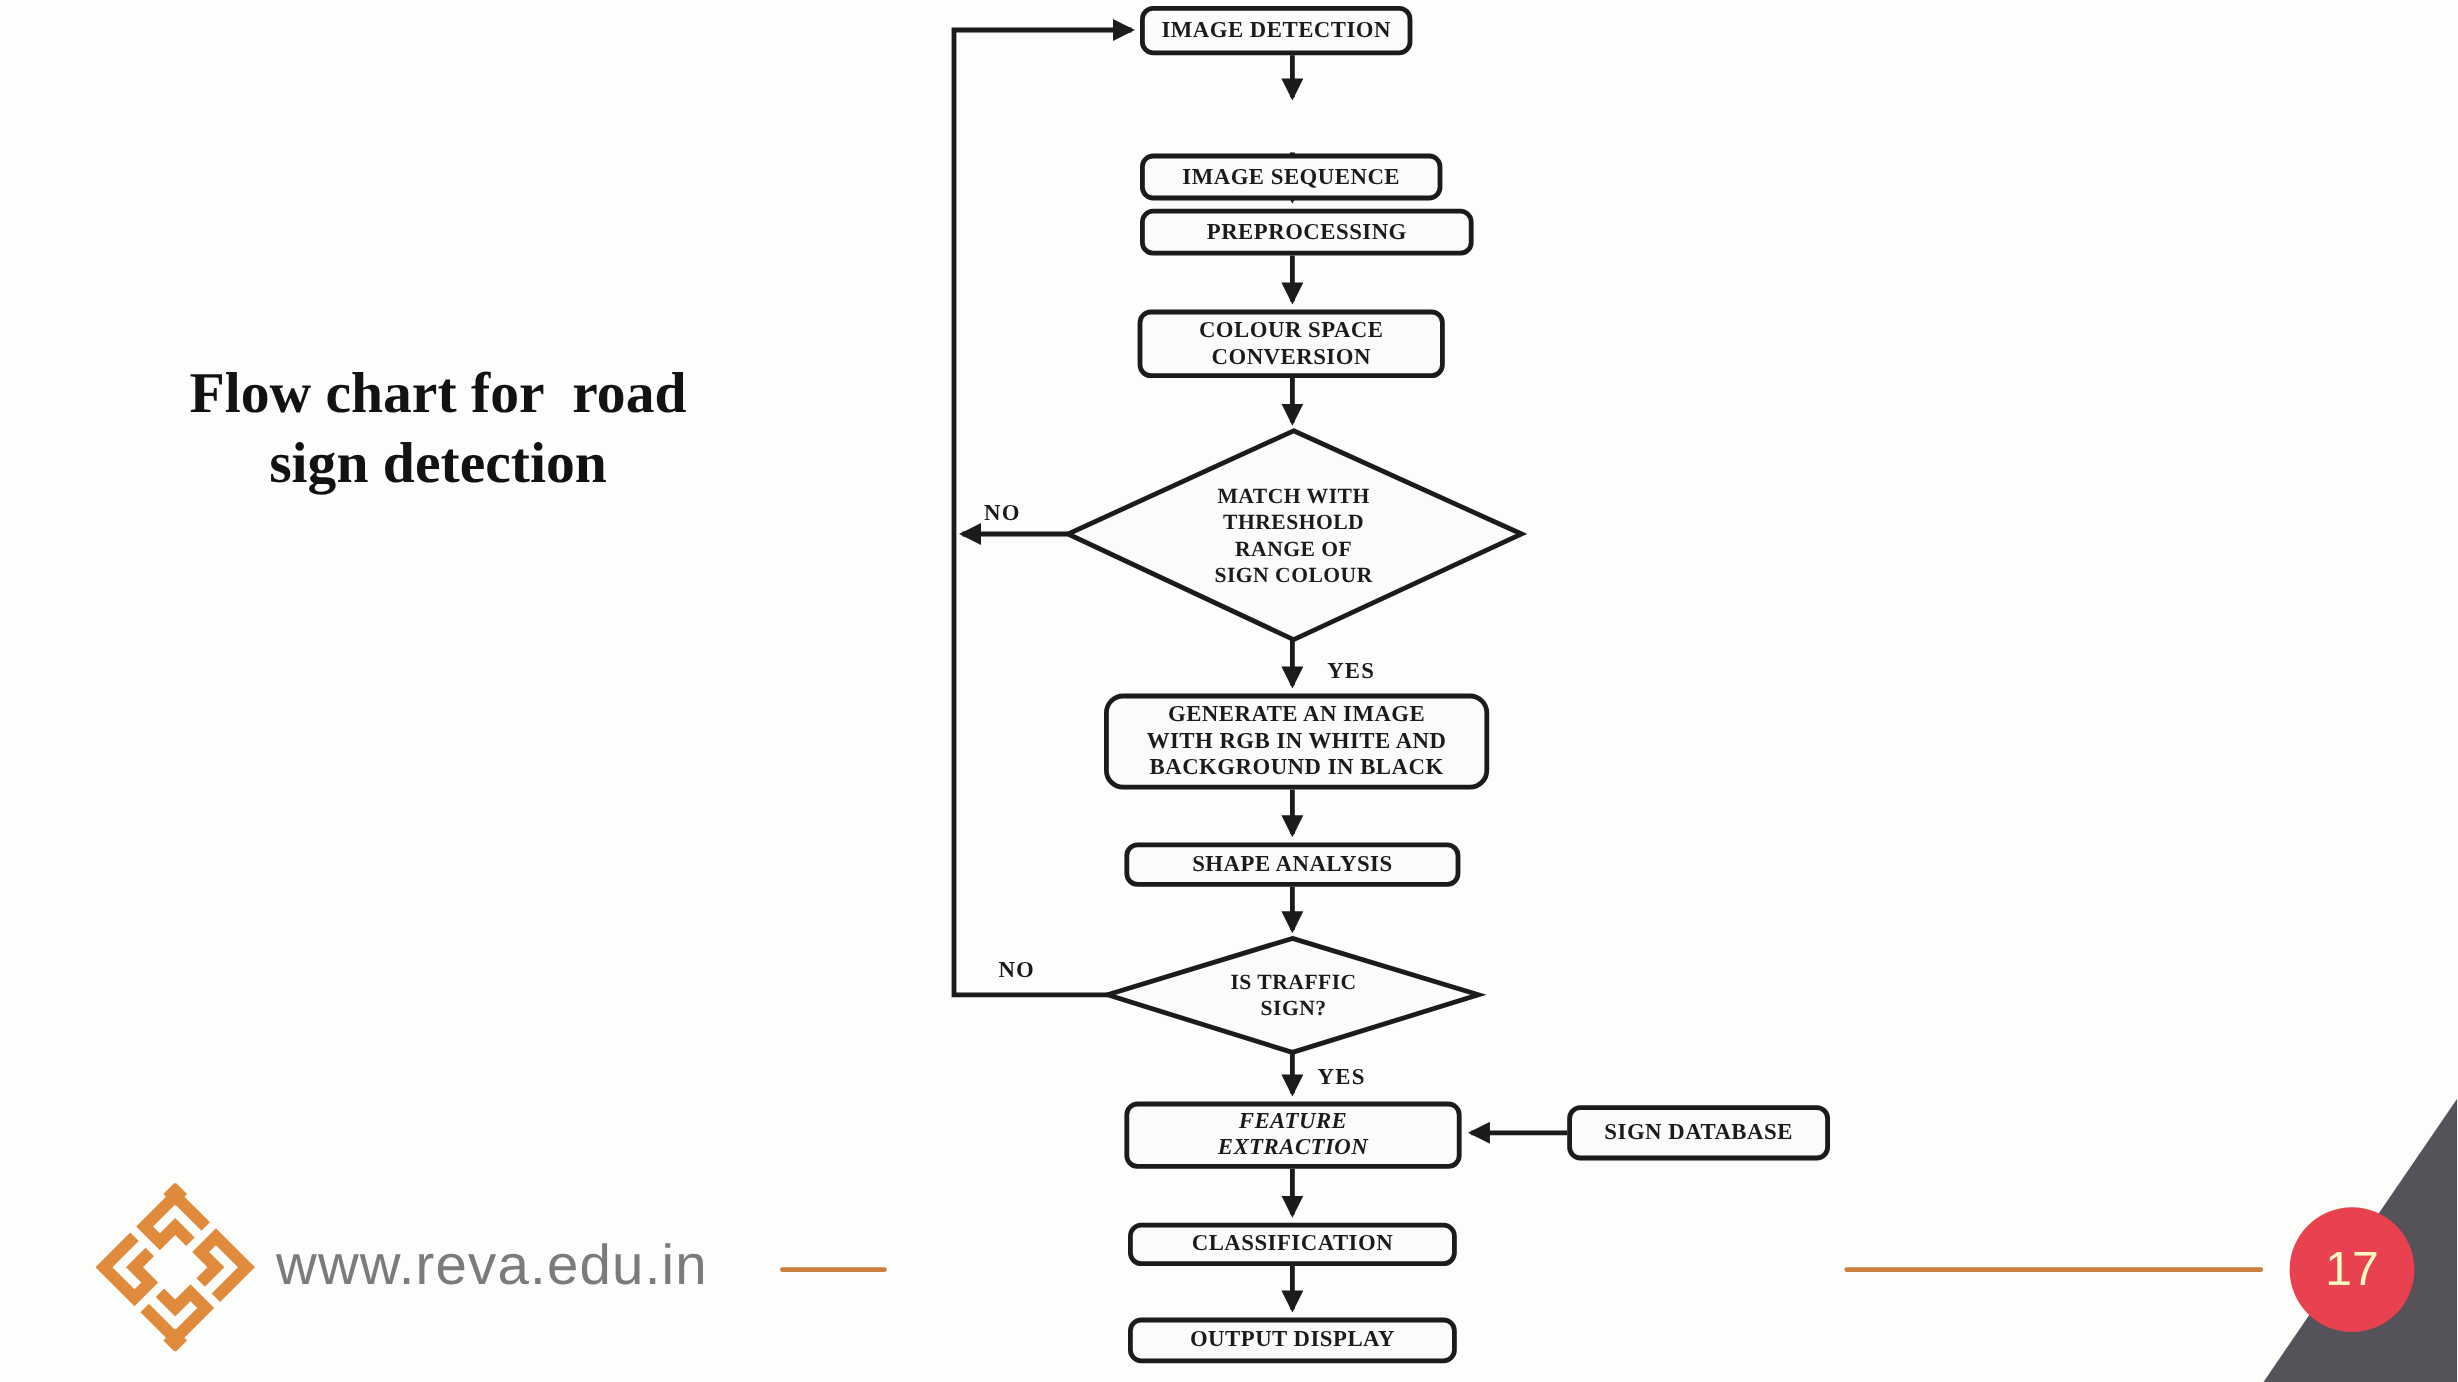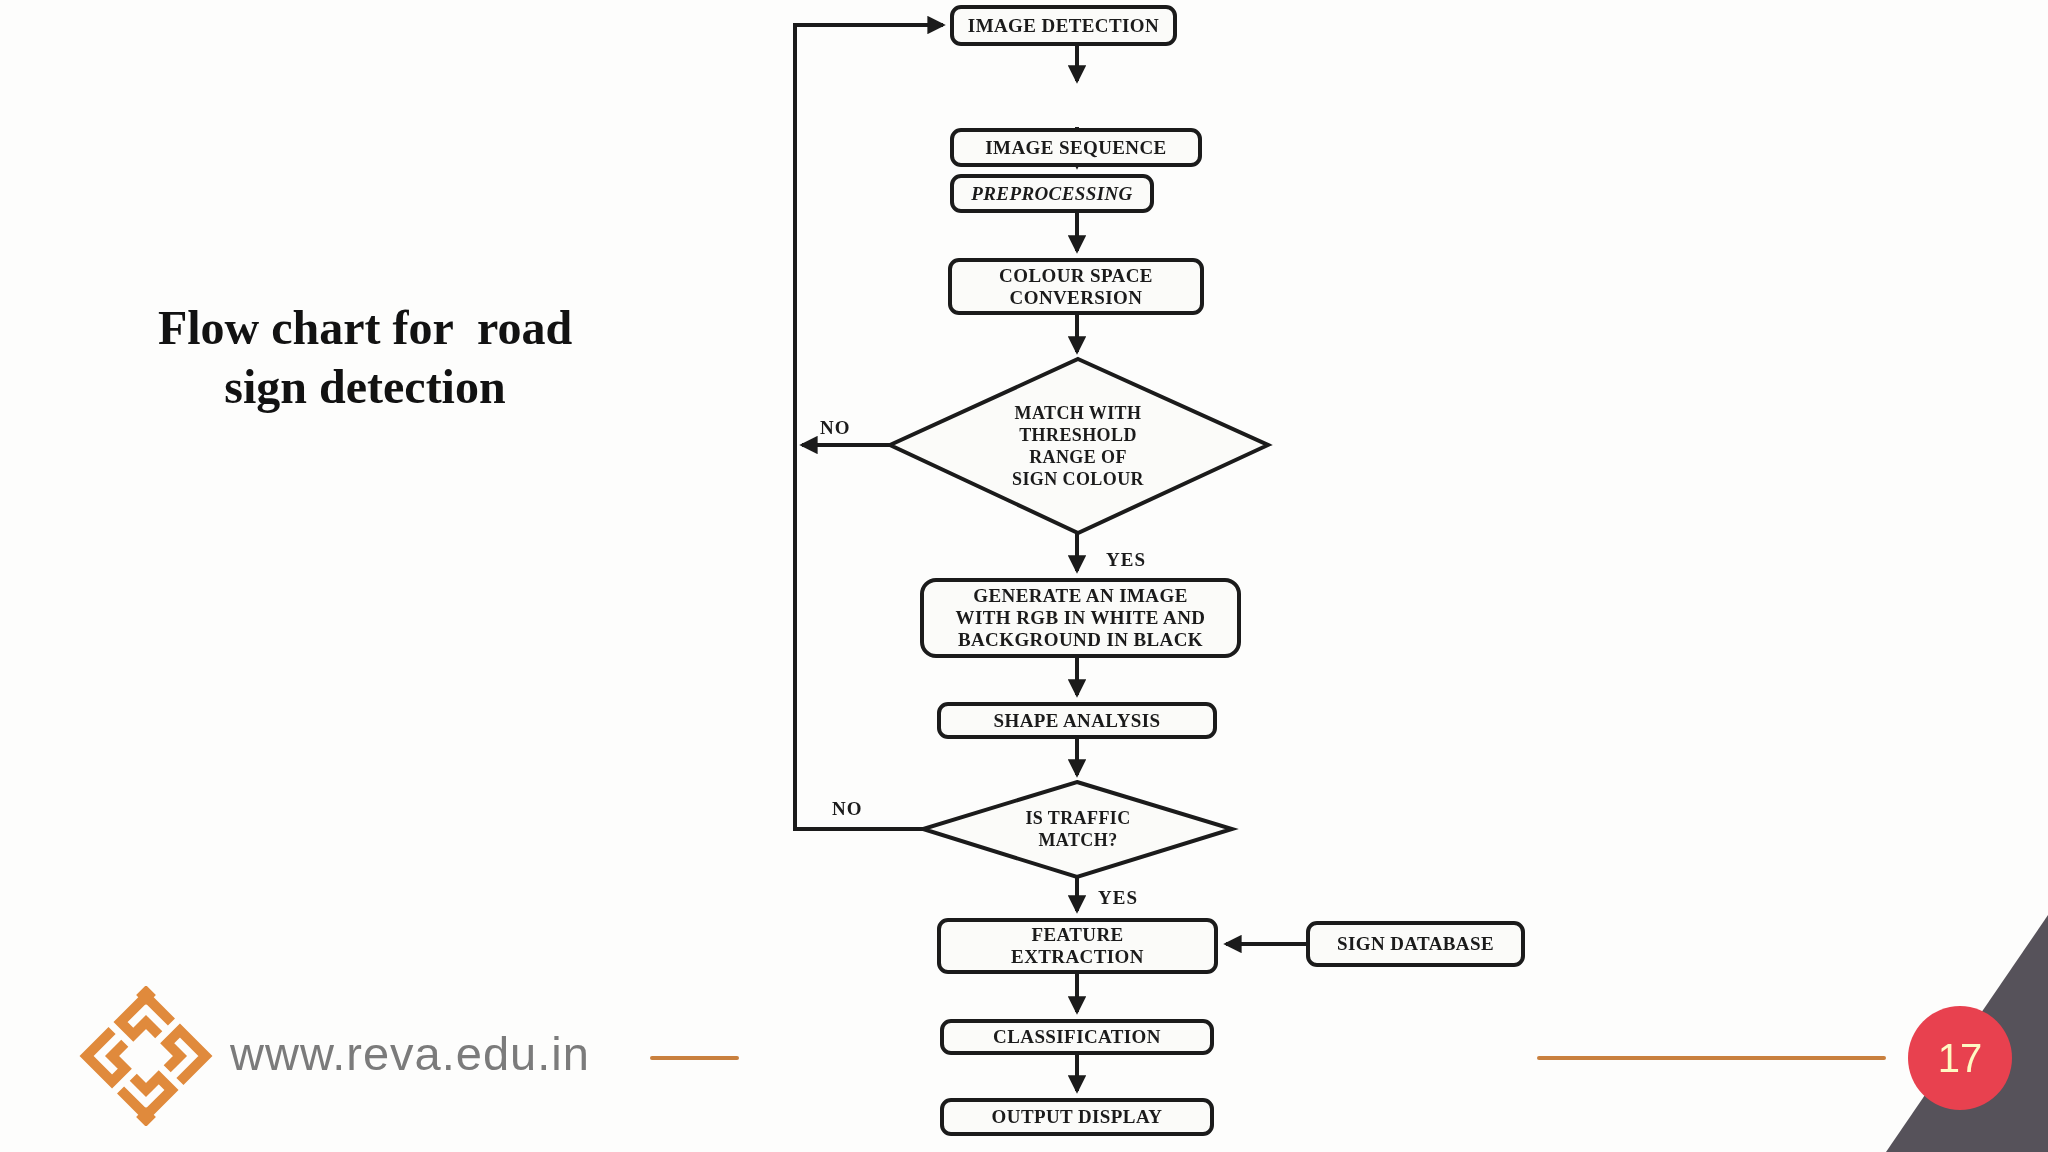--- a/index.html
+++ b/index.html
@@ -17,25 +17,25 @@
     font-weight:bold;font-size:19px;line-height:22px;text-align:center;
     letter-spacing:0.4px;white-space:pre-line;box-sizing:border-box;}
   .diamond-text{position:absolute;color:#1b1b1b;font-weight:bold;font-size:18px;
     line-height:22px;text-align:center;letter-spacing:0.4px;white-space:pre-line;}
   .edge-label{position:absolute;color:#1b1b1b;font-weight:bold;font-size:19px;
     letter-spacing:1px;}
 
   
   #n-image-detection{left:950px;top:5px;width:227px;height:41px;}
   #n-image-sequence{left:950px;top:88px;width:252px;height:39px;margin-top:40px;}
-  #n-preprocessing{left:950px;top:174px;width:204px;height:39px;font-style:italic;}
+  #n-preprocessing{left:950px;top:174px;width:278px;height:39px;}
   #n-colour-space{left:948px;top:258px;width:256px;height:57px;}
   #n-generate{left:920px;top:578px;width:321px;height:80px;border-radius:16px;}
   #n-shape-analysis{left:937px;top:702px;width:280px;height:37px;}
-  #n-feature{left:937px;top:918px;width:281px;height:56px;}
+  #n-feature{left:937px;top:918px;width:281px;height:56px;font-style:italic;}
   #n-sign-database{left:1306px;top:921px;width:219px;height:46px;}
   #n-classification{left:940px;top:1019px;width:274px;height:36px;}
   #n-output-display{left:940px;top:1098px;width:274px;height:38px;}
 
   #t-diamond1{left:957px;top:402px;width:242px;}
   #t-diamond2{left:977px;top:807px;width:202px;}
 
   #l-no1{left:820px;top:417px;}
   #l-yes1{left:1106px;top:549px;}
   #l-no2{left:832px;top:798px;}
@@ -100,21 +100,21 @@
 EXTRACTION</div>
   <div class="fc-box" id="n-sign-database">SIGN DATABASE</div>
   <div class="fc-box" id="n-classification">CLASSIFICATION</div>
   <div class="fc-box" id="n-output-display">OUTPUT DISPLAY</div>
 
   <div class="diamond-text" id="t-diamond1">MATCH WITH
 THRESHOLD
 RANGE OF
 SIGN COLOUR</div>
   <div class="diamond-text" id="t-diamond2">IS TRAFFIC
-MATCH?</div>
+SIGN?</div>
 
   <div class="edge-label" id="l-no1">NO</div>
   <div class="edge-label" id="l-yes1">YES</div>
   <div class="edge-label" id="l-no2">NO</div>
   <div class="edge-label" id="l-yes2">YES</div>
 
   <svg class="reva-logo" viewBox="0 0 140 140" xmlns="http://www.w3.org/2000/svg">
     <g fill="#e08a3c">
       <rect x="63" y="2" width="14" height="14" transform="rotate(45 70 9)"></rect>
       <rect x="63" y="124" width="14" height="14" transform="rotate(45 70 131)"></rect>

